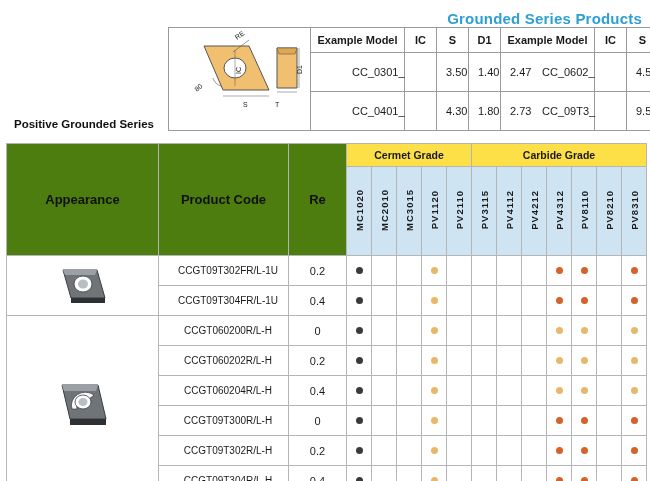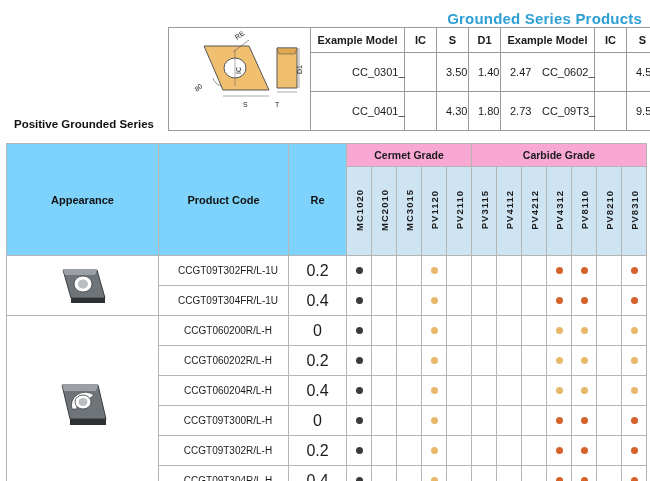--- a/index.html
+++ b/index.html
@@ -91,27 +91,27 @@
     border-collapse: collapse;
     width: 638px;
     table-layout: fixed;
   }
   table.main th, table.main td {
     border: 1px solid #b5b5b5;
     text-align: center;
     vertical-align: middle;
   }
   .hdr-blue {
-    background: #7dd3fc;
-    font-weight: bold;
-    font-size: 11px;
+    background: #4d7c0f;
+    font-weight: bold;
+    font-size: 13px;
     color: #111;
   }
   .grade-hdr {
-    background: #f9a8d4;
+    background: #fde047;
     font-weight: bold;
     font-size: 10.5px;
     height: 20px;
   }
   .vgrade {
     background: #cfe4f2;
     height: 86px;
     font-weight: bold;
     font-size: 9.5px;
   }
@@ -122,21 +122,21 @@
     letter-spacing: 1px;
     white-space: nowrap;
   }
   td.code {
     text-align: left;
     padding-left: 10px;
     font-size: 10px;
     height: 27px;
   }
   td.re {
-    font-size: 16px;
+    font-size: 11px;
   }
   td.dot-cell {
     font-size: 0;
   }
   .dot {
     display: inline-block;
     width: 7px;
     height: 7px;
     border-radius: 50%;
   }

